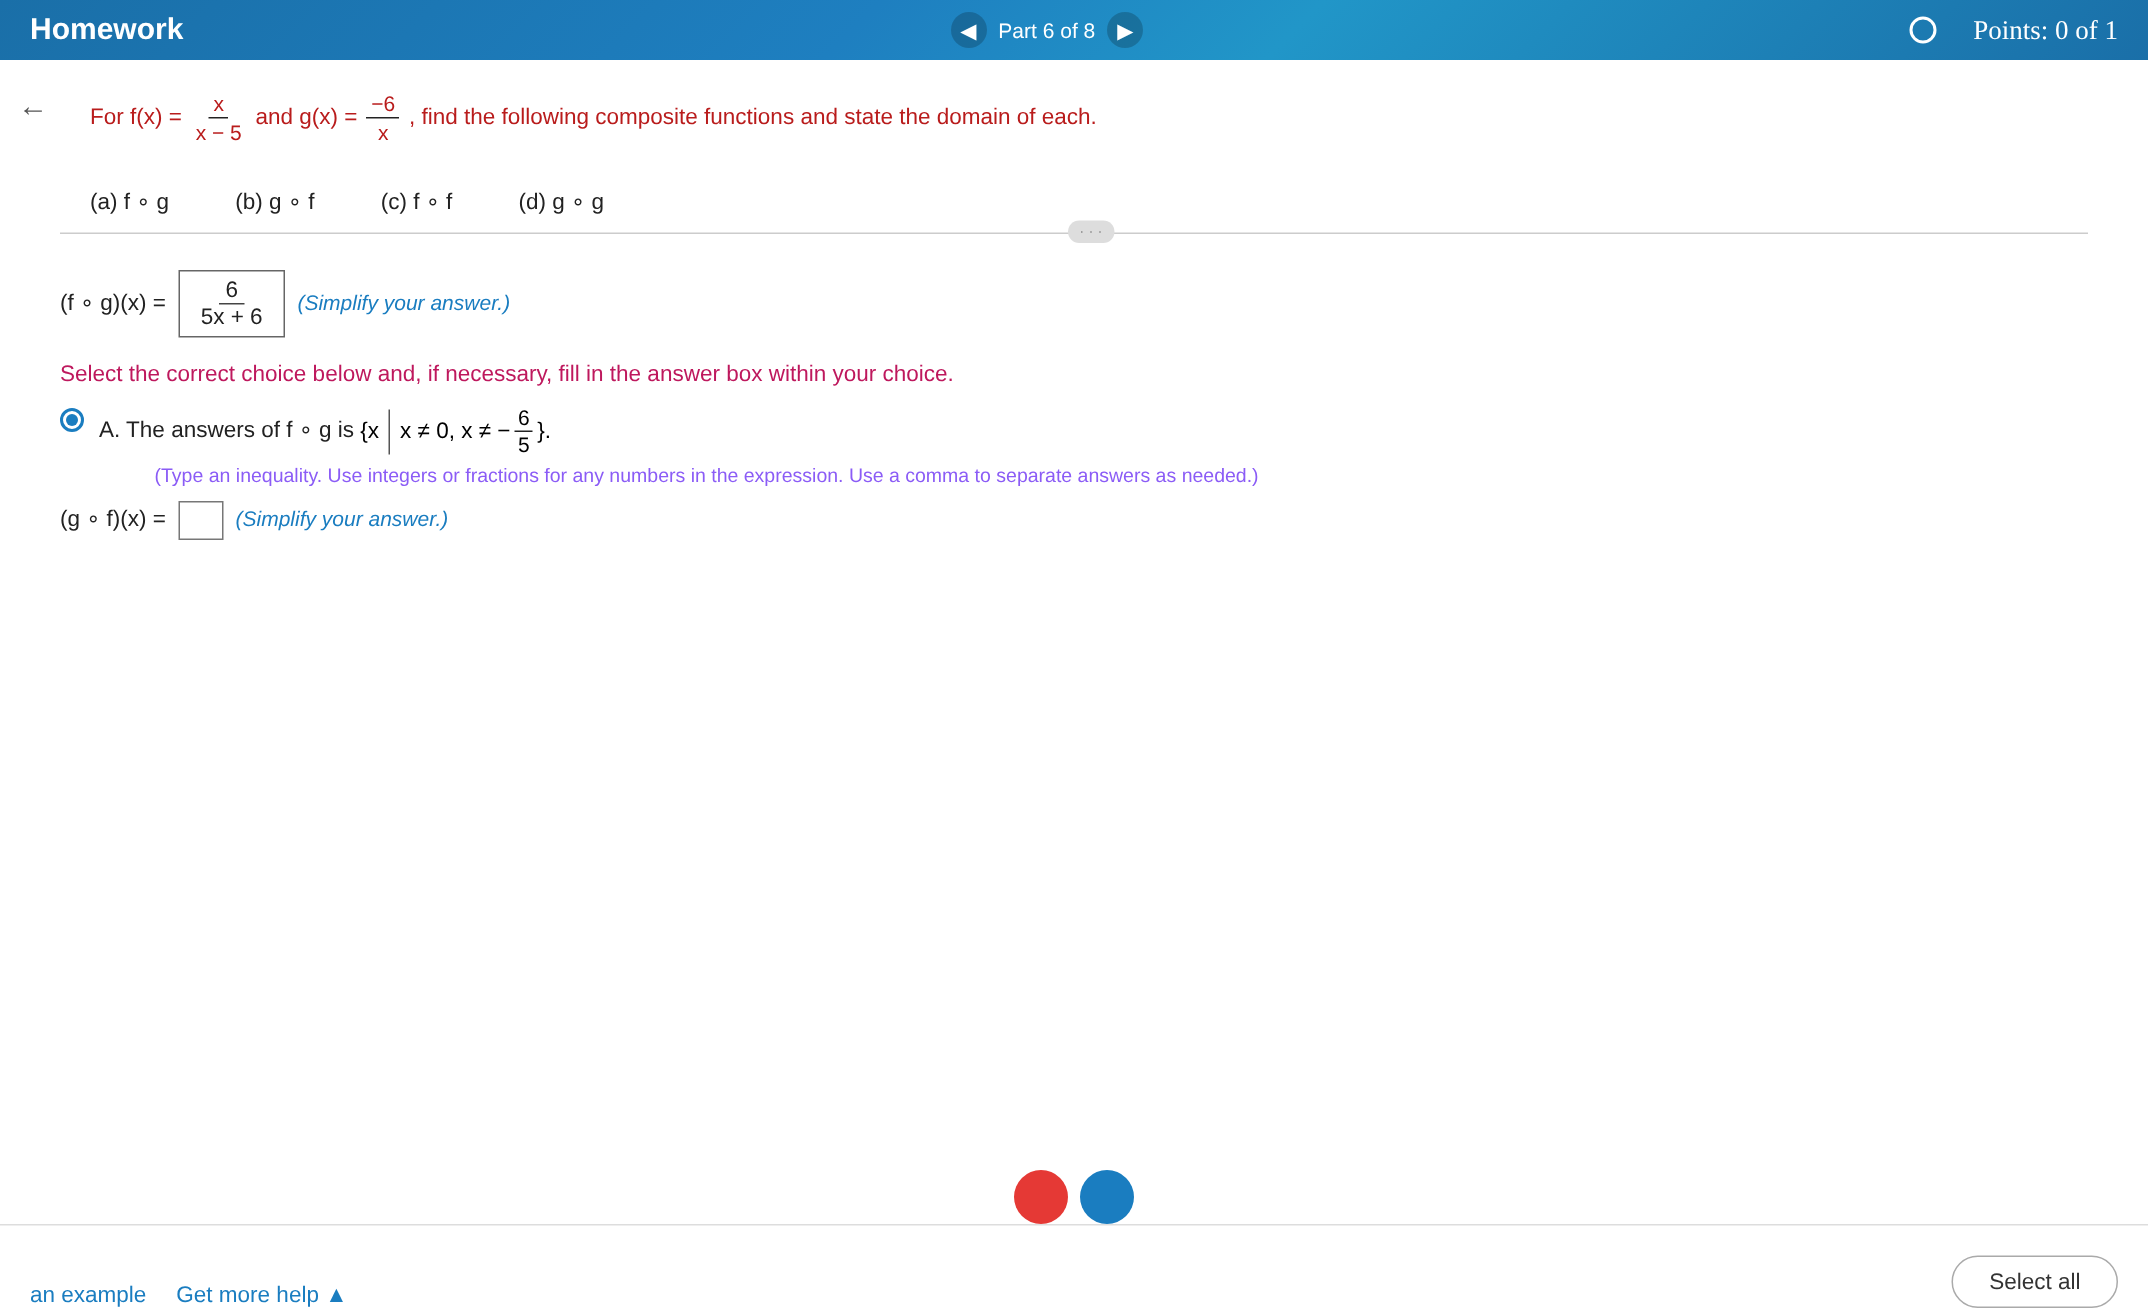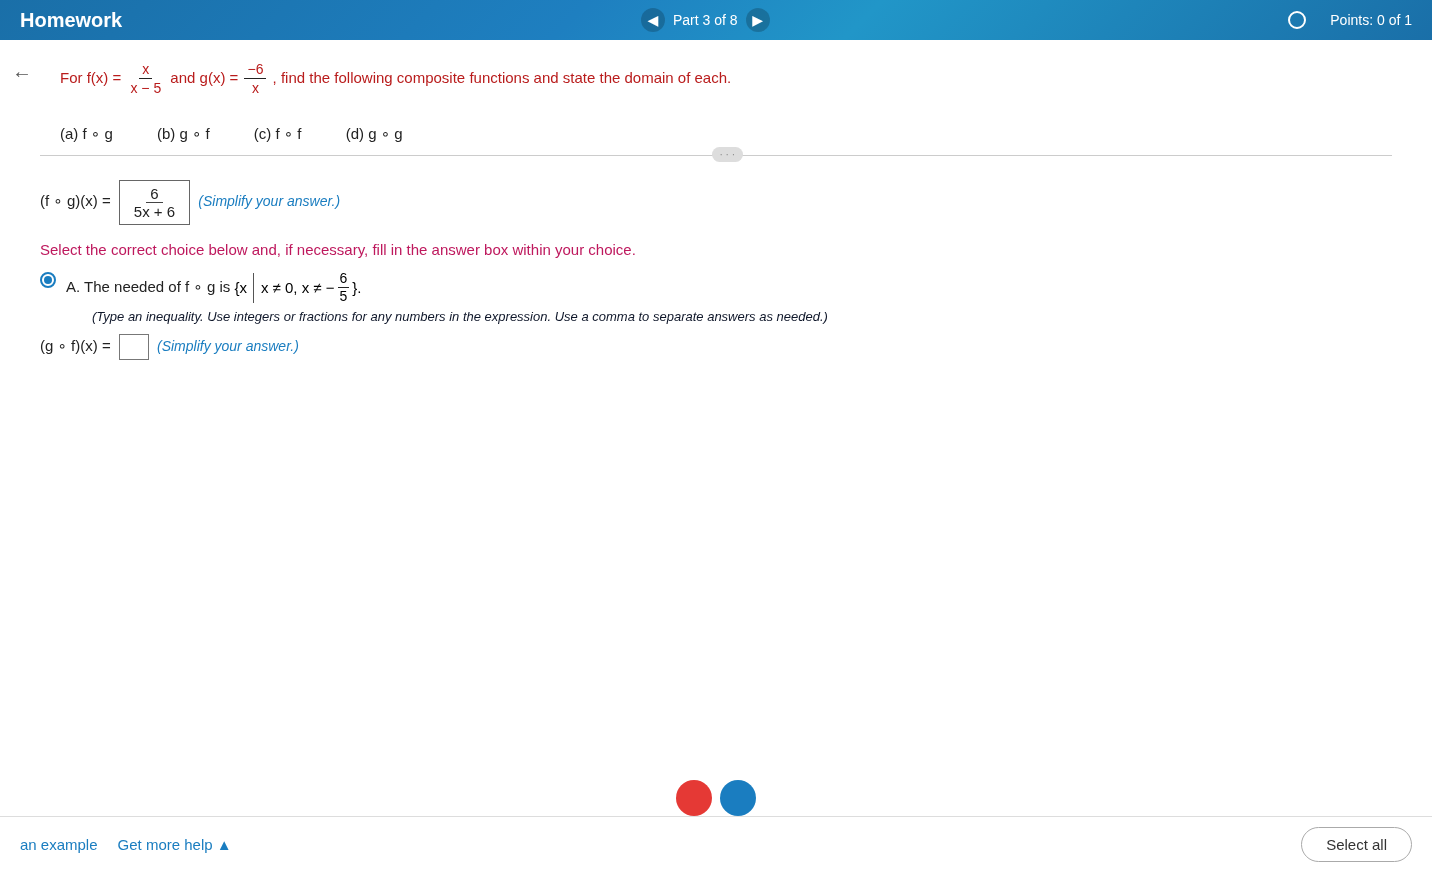--- a/index.html
+++ b/index.html
@@ -46,21 +46,22 @@
     }
     .header-part {
       color: white;
       font-size: 14px;
     }
     .header-right {
       display: flex;
       align-items: center;
       gap: 24px;
       color: white;
-      font-size: 14px;
+      font-size: 18px;
+      font-family: Liberation Serif, serif;
     }
     .points-circle {
       width: 18px;
       height: 18px;
       border: 2px solid white;
       border-radius: 50%;
       display: inline-block;
     }
 
     
@@ -214,24 +215,23 @@
     .set-notation {
       display: inline-flex;
       align-items: center;
       font-size: 15px;
       gap: 2px;
       vertical-align: middle;
     }
 
     .option-note {
       font-size: 13px;
-      color: #0f172a;
-      font-style: italic;
+      color: #8b5cf6;
       margin-top: 4px;
-      margin-left: 26px;
+      margin-left: 37px;
     }
 
     .domain-fraction {
       display: inline-flex;
       flex-direction: column;
       align-items: center;
       vertical-align: middle;
       margin: 0 1px;
       font-size: 14px;
     }
@@ -259,21 +259,21 @@
     
     .footer {
       position: fixed;
       bottom: 0;
       left: 0;
       width: 1432px;
       height: 56px;
       background: white;
       border-top: 1px solid #ddd;
       display: flex;
-      align-items: center;
+      align-items: flex-end;
       padding: 0 20px;
       gap: 20px;
     }
     .footer-link {
       color: #1a7dc0;
       font-size: 15px;
       cursor: pointer;
       text-decoration: none;
     }
     .footer-right {
@@ -313,21 +313,21 @@
       cursor: pointer;
     }
   </style>
 </head>
 <body>
 
 <div class="header">
   <span class="header-title">Homework</span>
   <div class="header-center">
     <button class="nav-btn">◀</button>
-    <span class="header-part">Part 3 of 8</span>
+    <span class="header-part">Part 6 of 8</span>
     <button class="nav-btn">▶</button>
   </div>
   <div class="header-right">
     <span class="points-circle"></span>
     <span>Points: 0 of 1</span>
   </div>
 </div>
 
 <div class="main-content">
 
@@ -368,21 +368,21 @@
       </span>
       <span class="simplify-note">(Simplify your answer.)</span>
     </div>
 
     <div class="select-instruction">Select the correct choice below and, if necessary, fill in the answer box within your choice.</div>
 
     <div class="radio-option">
       <div class="radio-btn selected"></div>
       <div>
         <span class="option-text">A. </span>
-        <span class="option-text">The needed of f ∘ g is </span>
+        <span class="option-text">The answers of f ∘ g is </span>
         <span class="set-notation">
           <span>{x</span>
           <span style="display:inline-block; width:2px; height:30px; border-left:1.5px solid #555; margin: 0 4px; vertical-align:middle;"></span>
           <span>x ≠ 0, x ≠ −</span>
           <span class="domain-fraction">
             <span class="dn">6</span>
             <span class="dd">5</span>
           </span>
           <span>}.</span>
         </span>

